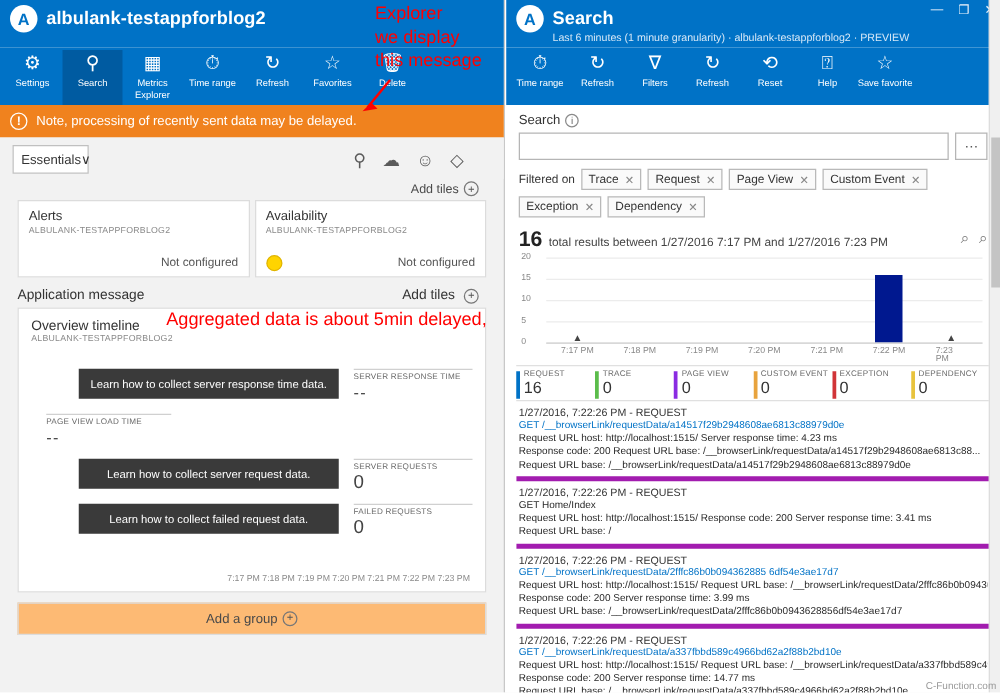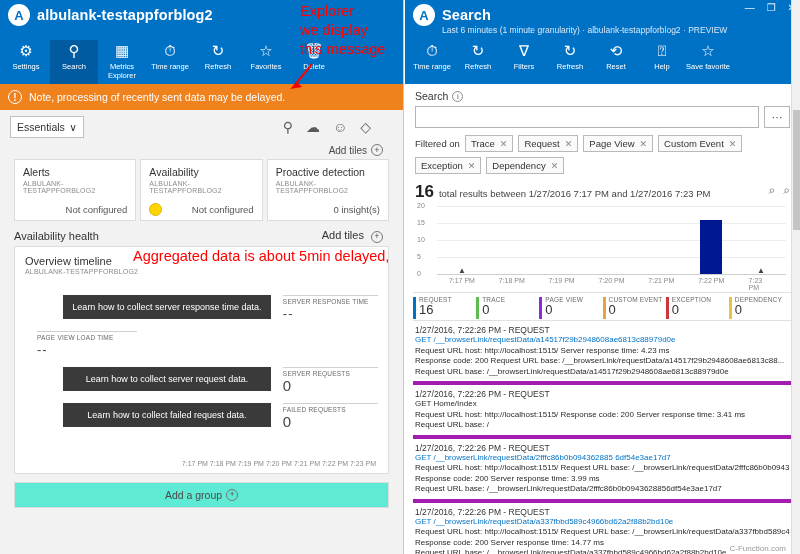--- a/index.html
+++ b/index.html
@@ -54,21 +54,21 @@
     display: inline-flex; align-items: center; justify-content: center;
     font-size: 10px; font-weight: bold; margin-right: 7px; flex: none;
   }
 
   .essentials-row {
     display: flex; align-items: center; justify-content: space-between;
     padding: 6px 10px 4px 10px; background: #f2f2f2;
   }
   .essentials-btn {
     border: 1px solid #c0c0c0; background: #fff; font-size: 10.5px;
-    padding: 4px 6px; width: 74px; display: flex; justify-content: space-between;
+    padding: 4px 6px; width: 61px; display: flex; justify-content: space-between;
     align-items: center; color: #333;
   }
   .ess-icons { display: flex; gap: 13px; color: #5a5a5a; font-size: 14px; padding-right: 22px; }
 
   .add-tiles-row {
     display: flex; justify-content: flex-end; align-items: center;
     font-size: 10px; color: #4a4a4a; padding: 2px 20px 3px 0;
   }
   .plus-circle {
     display: inline-flex; width: 12px; height: 12px; border-radius: 50%;
@@ -116,21 +116,21 @@
     border-top: 1px solid #d0d0d0; padding-top: 2px;
   }
   .metric-val { font-size: 15px; color: #444; line-height: 16px; }
   .metric-val.dash { font-size: 13px; letter-spacing: 1px; }
   .tl-axis {
     position: absolute; bottom: 6px; right: 12px;
     font-size: 7px; color: #8a8a8a;
   }
 
   .add-group {
-    margin: 8px 14px 0 14px; background: #5eead4; border: 1px solid #dcdcdc;
+    margin: 8px 14px 0 14px; background: #fdba74; border: 1px solid #dcdcdc;
     height: 26px; display: flex; align-items: center; justify-content: center;
     font-size: 10.5px; color: #4a4a4a;
   }
 
   
   .right-pane {
     position: absolute; left: 405px; top: 0; width: 395px; height: 554px;
     background: #fff;
   }
   .rp-header { background: #0072c6; color: #fff; height: 38px; position: relative; }
@@ -220,21 +220,21 @@
   }
   .scroll-thumb { position: absolute; top: 110px; left: 1px; width: 7px; height: 120px; background: #c4c4c4; }
 
   
   .annot {
     position: absolute; color: #ff0000; font-size: 14.5px; line-height: 19px;
     font-family: "Liberation Sans", sans-serif;
   }
   .annot-arrow { position: absolute; }
   .watermark {
-    position: absolute; right: 14px; bottom: 1px; font-size: 8px; color: #999;
+    position: absolute; right: 3px; bottom: 1px; font-size: 8px; color: #999;
   }
 </style>
 </head>
 <body>
 
 <div id="root">
 
   <div class="left-pane">
 
     <div class="blade-header">
@@ -303,29 +303,24 @@
         <div class="tile-title">Alerts</div>
         <div class="tile-sub">ALBULANK-TESTAPPFORBLOG2</div>
         <div class="tile-val">Not configured</div>
       </div>
       <div class="tile">
         <div class="tile-title">Availability</div>
         <div class="tile-sub">ALBULANK-TESTAPPFORBLOG2</div>
         <div class="bulb"></div>
         <div class="tile-val">Not configured</div>
       </div>
-      <div class="tile">
-        <div class="tile-title">Proactive detection</div>
-        <div class="tile-sub">ALBULANK-TESTAPPFORBLOG2</div>
-        <div class="tile-val big">0 insight(s)</div>
-      </div>
     </div>
 
     <div class="section-head">
-      <span>Availability health</span>
+      <span>Application message</span>
       <span>
         <span>Add tiles</span>
         <span class="plus-circle">+</span>
       </span>
     </div>
 
     <div class="timeline-card">
       <div class="tl-title">Overview timeline</div>
       <div class="tl-sub">ALBULANK-TESTAPPFORBLOG2</div>
 

